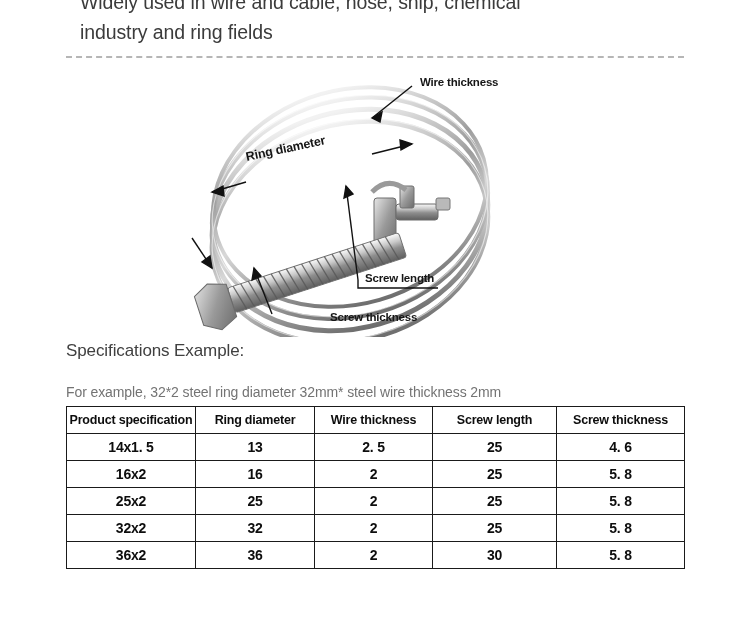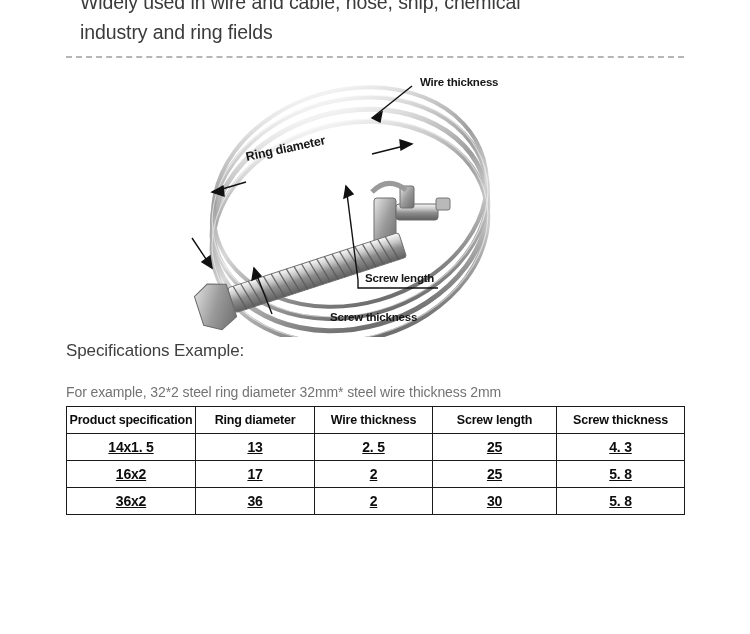--- a/index.html
+++ b/index.html
@@ -107,21 +107,20 @@
     background: #ffffff;
   }
   .spec-table th {
     height: 24px;
     font-size: 12.5px;
     margin-top: 44px;
   }
   .spec-table td {
     height: 24px;
     font-size: 14px;
-    text-decoration: underline;
   }
   .col-1 { width: 129px; }
   .col-2 { width: 119px; }
   .col-3 { width: 118px; }
   .col-4 { width: 124px; }
   .col-5 { width: 128px; }
 </style>
 </head>
 <body>
 
@@ -251,25 +250,39 @@
         <th>Screw length</th>
         <th>Screw thickness</th>
       </tr>
     </thead>
     <tbody>
       <tr>
         <td>14x1. 5</td>
         <td>13</td>
         <td>2. 5</td>
         <td>25</td>
-        <td>4. 3</td>
+        <td>4. 6</td>
       </tr>
       <tr>
         <td>16x2</td>
-        <td>17</td>
+        <td>16</td>
+        <td>2</td>
+        <td>25</td>
+        <td>5. 8</td>
+      </tr>
+      <tr>
+        <td>25x2</td>
+        <td>25</td>
+        <td>2</td>
+        <td>25</td>
+        <td>5. 8</td>
+      </tr>
+      <tr>
+        <td>32x2</td>
+        <td>32</td>
         <td>2</td>
         <td>25</td>
         <td>5. 8</td>
       </tr>
       <tr>
         <td>36x2</td>
         <td>36</td>
         <td>2</td>
         <td>30</td>
         <td>5. 8</td>

